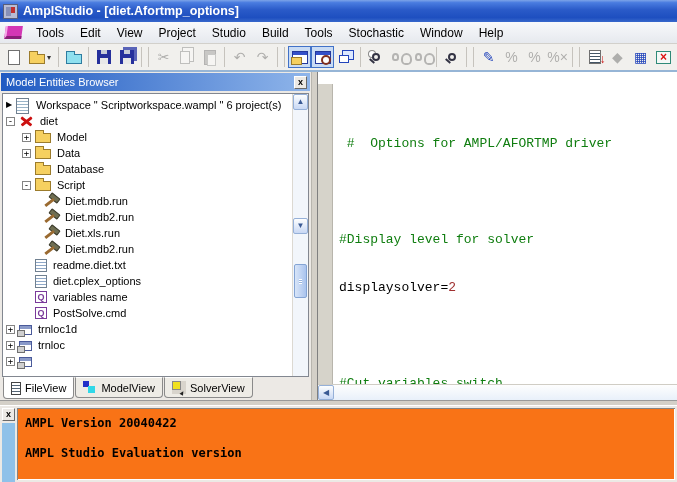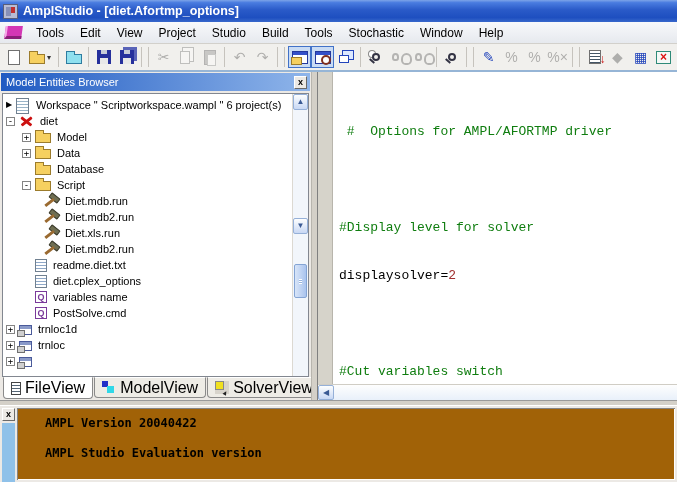--- a/index.html
+++ b/index.html
@@ -93,56 +93,56 @@
   .t-proj::after { content:""; position:absolute; left:-3px; bottom:-3px; width:6px; height:5px; background:#d0d0d0; border:1px solid #707070; }
 
   
   .vscroll { width:16px; flex:0 0 auto; background:#f2f6fb; border-left:1px solid #dcd9d2; display:flex; flex-direction:column; justify-content:space-between; }
   .sbtn { height:16px; background:linear-gradient(#fdfefe,#c8d8f4); border:1px solid #95b0d8; border-radius:2px; color:#3a5a94; font-size:8px; line-height:14px; text-align:center; }
   .vthumb { position:relative; top:-78px; height:34px; margin:0 1px; background:linear-gradient(to right,#d8e5f8,#aac4ee); border:1px solid #84a4d4; border-radius:2px; }
   .vthumb::after { content:""; position:absolute; left:4px; right:4px; top:14px; height:5px; background:repeating-linear-gradient(#fff 0 1px,#98b4dc 1px 2px); }
 
   
   .tabs { height:23px; display:flex; align-items:flex-start; padding-left:3px; gap:1px; }
-  .tab { display:flex; align-items:center; gap:4px; height:21px; padding:0 7px; font-size:16px; background:#eeece6; border:1px solid #8a8a8a; border-top:1px solid #fff; border-radius:0 0 4px 4px; color:#000; }
+  .tab { display:flex; align-items:center; gap:4px; height:21px; padding:0 7px; font-size:11px; background:#eeece6; border:1px solid #8a8a8a; border-top:1px solid #fff; border-radius:0 0 4px 4px; color:#000; }
   .tab.active { background:#fff; border-top-color:#fff; height:22px; }
   .tabic { display:inline-block; position:relative; }
   .tic-file { width:10px; height:13px; background:repeating-linear-gradient(#fff 0 2px,#567 2px 3px); border:1px solid #444; }
   .tic-model { width:14px; height:13px; }
   .tic-model::before { content:""; position:absolute; left:0; top:0; width:6px; height:6px; background:#2230c8; }
   .tic-model::after { content:""; position:absolute; left:5px; top:5px; width:7px; height:7px; background:#30d8e8; }
   .tic-solver { width:14px; height:13px; background:#d8d4cc; }
   .tic-solver::before { content:""; position:absolute; left:0; top:0; width:7px; height:7px; background:#f0e020; border:1px solid #888; }
   .tic-solver::after { content:"\25B2"; position:absolute; right:0; bottom:-2px; font-size:7px; color:#222; transform:rotate(30deg); }
 
   
   .vsplit { width:6px; flex:0 0 auto; background:#d4d0c8; border-left:1px solid #b8b5ae; }
 
   
   .editor { flex:1; display:flex; flex-direction:column; background:#fff; border-left:1px solid #808080; overflow:hidden; }
-  .ed-body { flex:1; display:flex; overflow:hidden; }
+  .ed-body { flex:1; display:flex; overflow:hidden;margin-top:12px; }
   .ed-margin { width:15px; flex:0 0 auto; background:#d6d3ca; border-right:1px solid #b8b5ac; }
   .ed-code { flex:1; padding:20px 0 0 6px; font:13px/16px "Liberation Mono","DejaVu Sans Mono",monospace; white-space:pre; overflow:hidden; }
   .cl { height:16px; }
   .cl .c { color:#0f7d0f; }
   .cl .n { color:#000; }
   .cl .v { color:#a03030; }
   .ed-hscroll { height:16px; flex:0 0 auto; background:linear-gradient(#fefefe,#e8f0fa); border-top:1px solid #d0cdc5; display:flex; }
   .hbtn { width:16px; height:100%; background:linear-gradient(#fdfefe,#c8d8f4); border:1px solid #95b0d8; border-radius:2px; color:#3a5a94; font-size:8px; line-height:14px; text-align:center; }
 
   
   .hsplit { position:absolute; top:400px; left:0; width:677px; height:6px; background:#d4d0c8; border-top:1px solid #9a9a9a; border-bottom:1px solid #fff; }
 
   
   .console { position:absolute; top:406px; left:0; width:677px; height:76px; background:#ece9e5; display:flex; }
   .con-side { width:17px; flex:0 0 auto; padding:2px 2px 0 2px; display:flex; flex-direction:column; }
   .con-close { width:13px; height:13px; background:#ece9e5; border:1px solid; border-color:#fff #6a6a6a #6a6a6a #fff; color:#000; font-size:9px; font-weight:bold; line-height:11px; text-align:center; flex:0 0 auto; }
   .con-strip { flex:1; margin-top:2px; background:#8fc1e9; width:13px; }
-  .con-body { flex:1; margin:2px 2px 2px 0; background:#a16207; box-shadow:inset 1px 1px 0 #848484, inset -1px -1px 0 #fff;
-    font:bold 12px/15px "DejaVu Sans Mono",monospace; color:#000; padding:8px 0 0 28px; overflow:hidden; }
+  .con-body { flex:1; margin:2px 2px 2px 0; background:#f97316; box-shadow:inset 1px 1px 0 #848484, inset -1px -1px 0 #fff;
+    font:bold 12px/15px "DejaVu Sans Mono",monospace; color:#000; padding:8px 0 0 8px; overflow:hidden; }
   .con-line { height:15px; white-space:pre; }
 </style>
 </head>
 <body>
 
 <div class="titlebar">
   <span class="appicon"></span>
   <span>AmplStudio - [diet.Afortmp_options]</span>
 </div>
 

